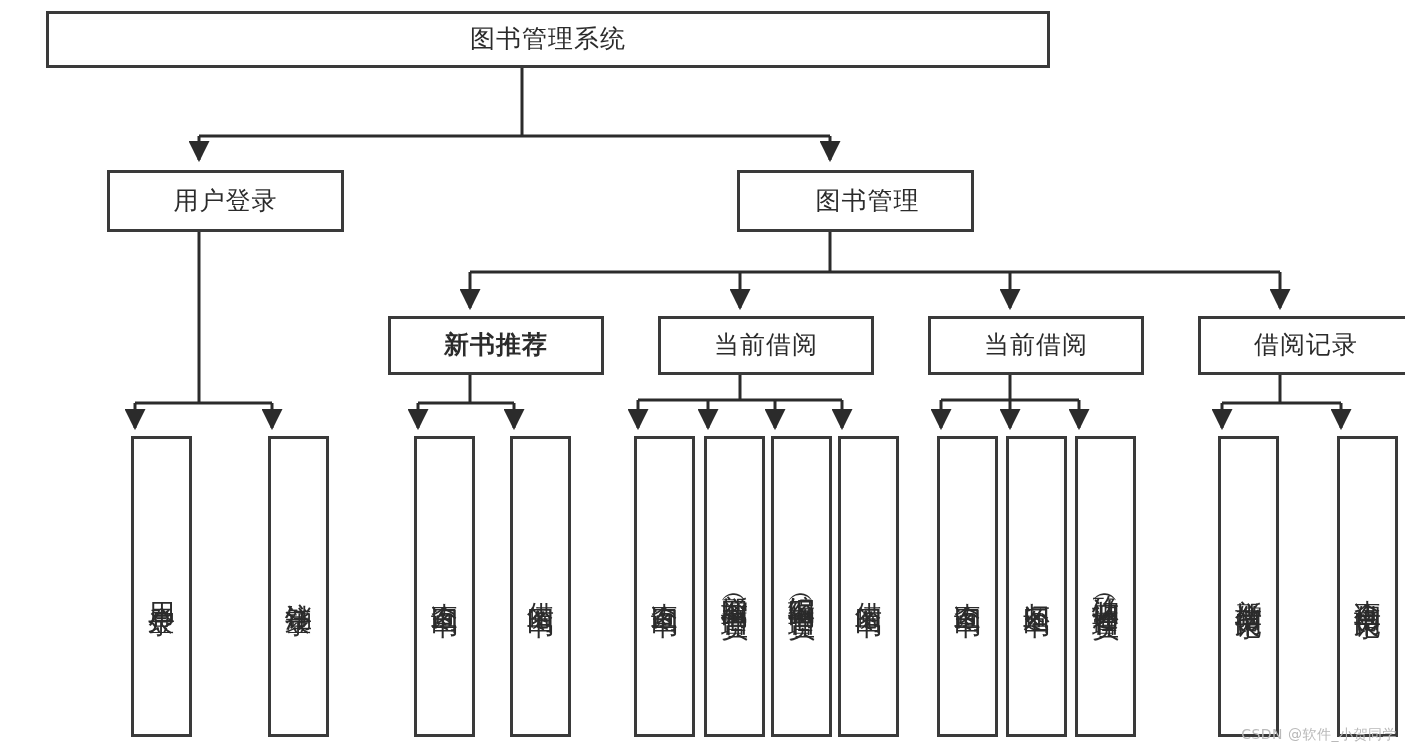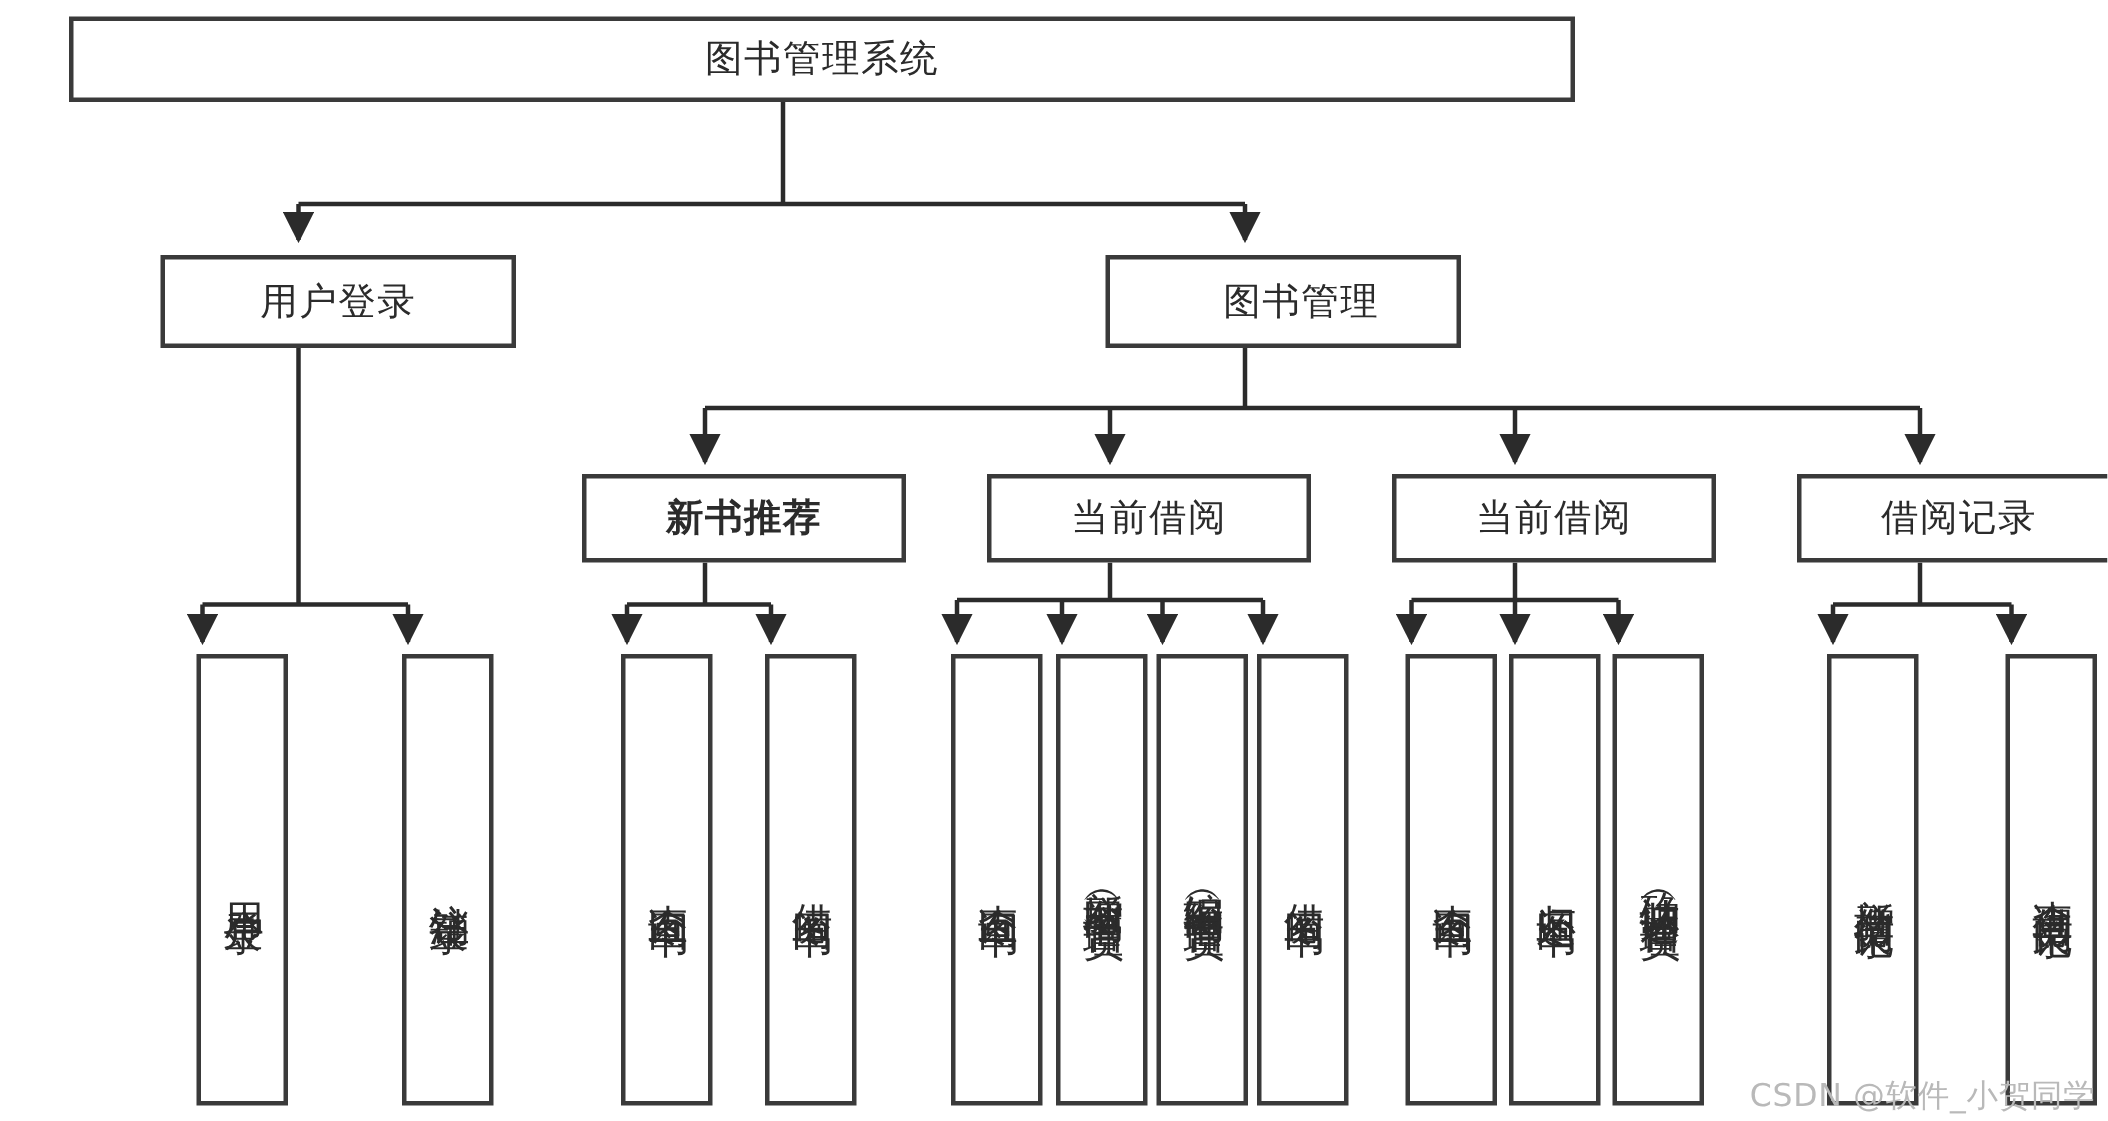--- a/index.html
+++ b/index.html
@@ -54,21 +54,21 @@
     font-size:27px;
     line-height:1.18;
     letter-spacing:3px;
     max-height:280px;
     white-space:normal;
   }
   #watermark{
     position:absolute;
     right:8px;
     bottom:3px;
-    font-size:21px;
+    font-size:14px;
     color:#b9b9b9;
     font-family:"DejaVu Sans","Liberation Sans",sans-serif;
     letter-spacing:0.5px;
     white-space:nowrap;
     user-select:none;
   }
 </style>
 </head>
 <body>
 

